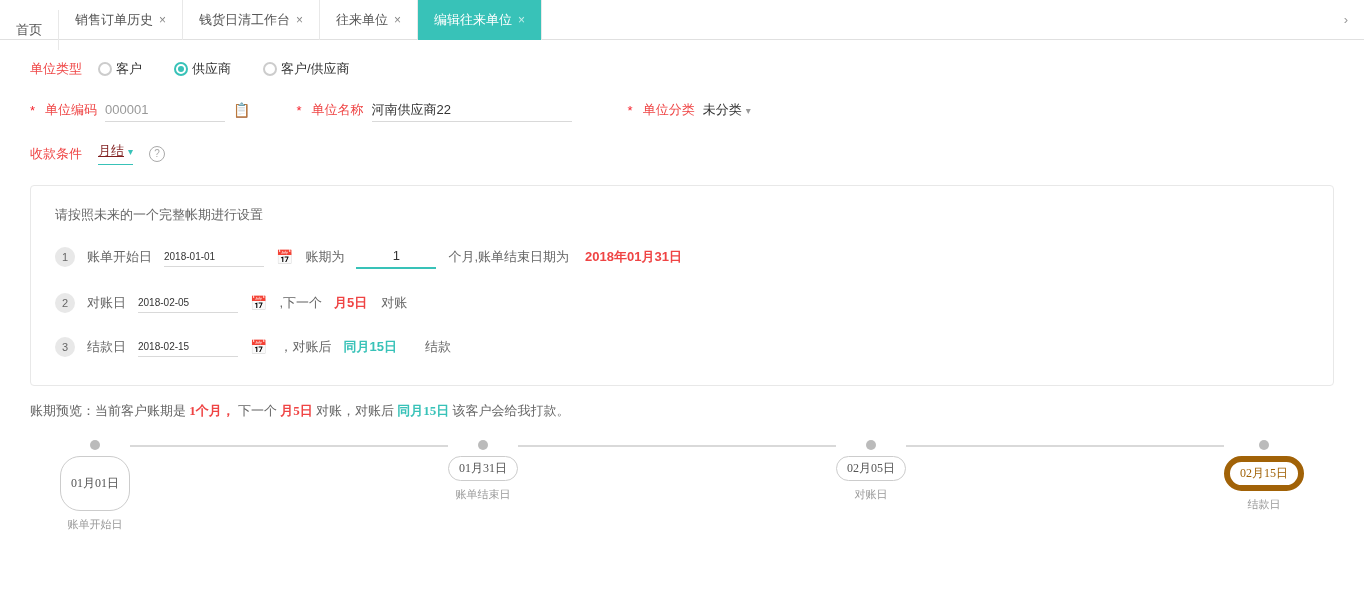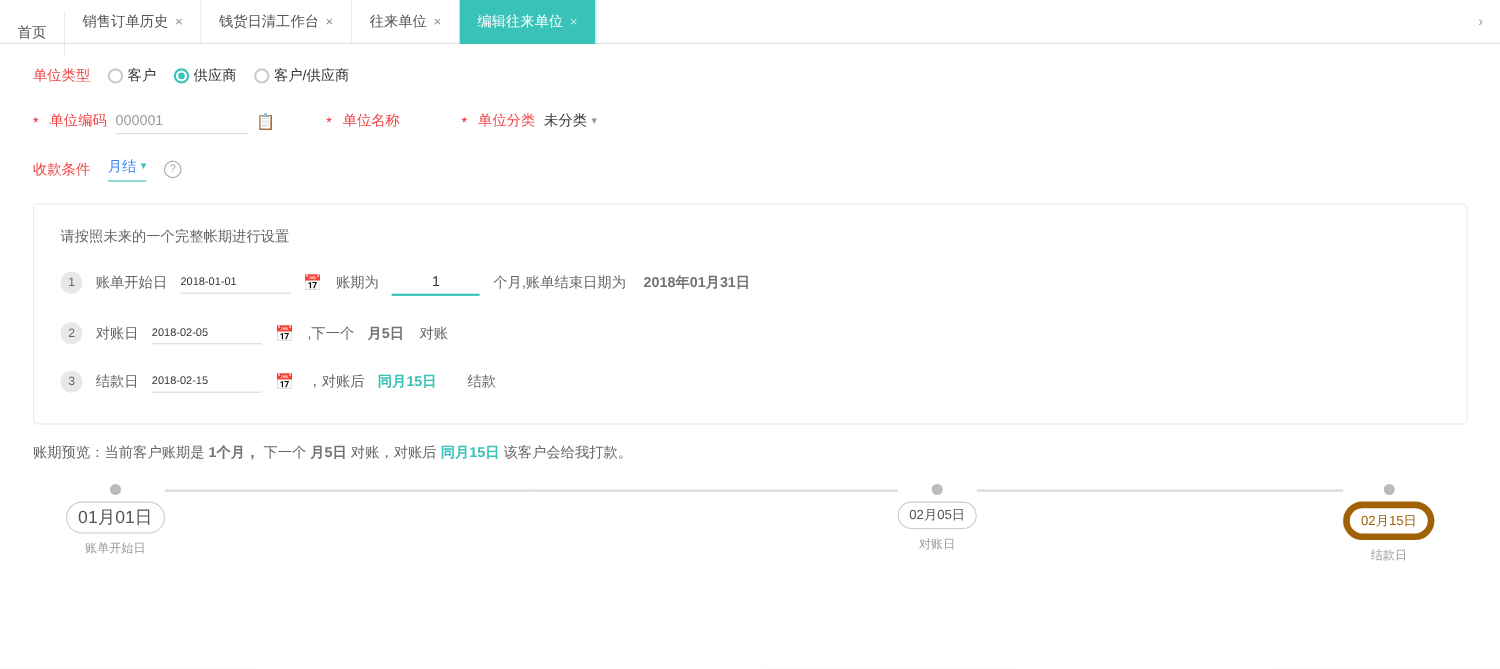--- a/index.html
+++ b/index.html
@@ -70,21 +70,21 @@
     }
     .required-star {
       color: #f5222d;
       margin-right: 2px;
     }
 
     
     .radio-group {
       display: flex;
       align-items: center;
-      gap: 16px;
+      gap: 32px;
     }
     .radio-item {
       display: flex;
       align-items: center;
       gap: 4px;
       cursor: pointer;
     }
     .radio-circle {
       width: 14px;
       height: 14px;
@@ -127,22 +127,23 @@
 
     
     .select-wrap {
       display: flex;
       align-items: center;
       gap: 4px;
       border-bottom: 1px solid #38c2b8;
       padding-bottom: 4px;
     }
     .select-value {
-      color: #3b82f6;
-      font-size: 13px;
+      color: #7f1d1d;
+      font-size: 13px;
+      text-decoration: underline;
     }
     .select-arrow { color: #38c2b8; font-size: 10px; }
 
     
     .category-wrap {
       display: flex;
       align-items: center;
       gap: 4px;
       font-family: Liberation Serif, serif;
     }
@@ -215,25 +216,25 @@
       border-bottom: 2px solid #38c2b8;
       padding: 4px 0;
       font-size: 13px;
       color: #333;
       background: transparent;
       outline: none;
       width: 80px;
       text-align: center;
     }
     .hint-text { color: #666; font-size: 13px; }
-    .highlight-orange { color: #737373; font-weight: bold; }
+    .highlight-orange { color: #ef4444; font-weight: bold; }
     .highlight-teal { color: #38c2b8; font-weight: bold; }
 
     
-    .preview-section { margin-top: 8px; }
+    .preview-section { margin-top: 8px; font-family: Liberation Serif, serif; }
     .preview-text {
       font-size: 13px;
       color: #666;
       margin-bottom: 20px;
     }
   </style>
 </head>
 <body>
 
 <div class="tab-bar">
@@ -282,20 +283,21 @@
   <div class="form-row">
     <div class="form-group">
       <span class="required-star">*</span>
       <span class="form-label">单位编码</span>
       <input type="text" class="form-input input-code" value="000001" style="">
       <span class="cal-icon">📋</span>
     </div>
     <div class="form-group" style="margin-left:30px;">
       <span class="required-star">*</span>
       <span class="form-label">单位名称</span>
+      <input type="text" class="form-input input-name" value="河南供应商22" style="">
     </div>
     <div class="form-group" style="margin-left:40px;">
       <span class="required-star">*</span>
       <span class="form-label">单位分类</span>
       <div class="category-wrap">
         <span class="category-value">未分类</span>
         <span class="category-arrow">▾</span>
       </div>
     </div>
   </div>
@@ -354,28 +356,35 @@
       <span class="highlight-teal">同月15日</span>
       <span>该客户会给我打款。</span>
     </div>
 
     <div style="display:flex; align-items:flex-start; padding: 0 30px;">
 
       <div style="display:flex; flex-direction:column; align-items:center;">
         <div style="display:flex; align-items:center; margin-bottom:6px;">
           <div style="width:10px;height:10px;border-radius:50%;background:#bbb;"></div>
         </div>
-        <div style="border:1px solid #ccc;border-radius:20px;padding:3px 10px;font-size:16px;color:#555;background:#fff;">01月01日</div>
+        <div style="border:1px solid #ccc;border-radius:20px;padding:18px 10px;font-size:12px;color:#555;background:#fff;">01月01日</div>
         <div style="font-size:11px;color:#999;margin-top:6px;">账单开始日</div>
       </div>
 
       <div style="flex:1;display:flex;align-items:center;margin-top:5px;">
         <div style="flex:1;height:2px;background:#d9d9d9;"></div>
       </div>
 
+      <div style="display:flex; flex-direction:column; align-items:center;">
+        <div style="display:flex; align-items:center; margin-bottom:6px;">
+          <div style="width:10px;height:10px;border-radius:50%;background:#bbb;"></div>
+        </div>
+        <div style="border:1px solid #ccc;border-radius:20px;padding:3px 10px;font-size:12px;color:#555;background:#fff;">01月31日</div>
+        <div style="font-size:11px;color:#999;margin-top:6px;">账单结束日</div>
+      </div>
 
       <div style="flex:1;display:flex;align-items:center;margin-top:5px;">
         <div style="flex:1;height:2px;background:#d9d9d9;"></div>
       </div>
 
       <div style="display:flex; flex-direction:column; align-items:center;">
         <div style="display:flex; align-items:center; margin-bottom:6px;">
           <div style="width:10px;height:10px;border-radius:50%;background:#bbb;"></div>
         </div>
         <div style="border:1px solid #ccc;border-radius:20px;padding:3px 10px;font-size:12px;color:#555;background:#fff;">02月05日</div>

